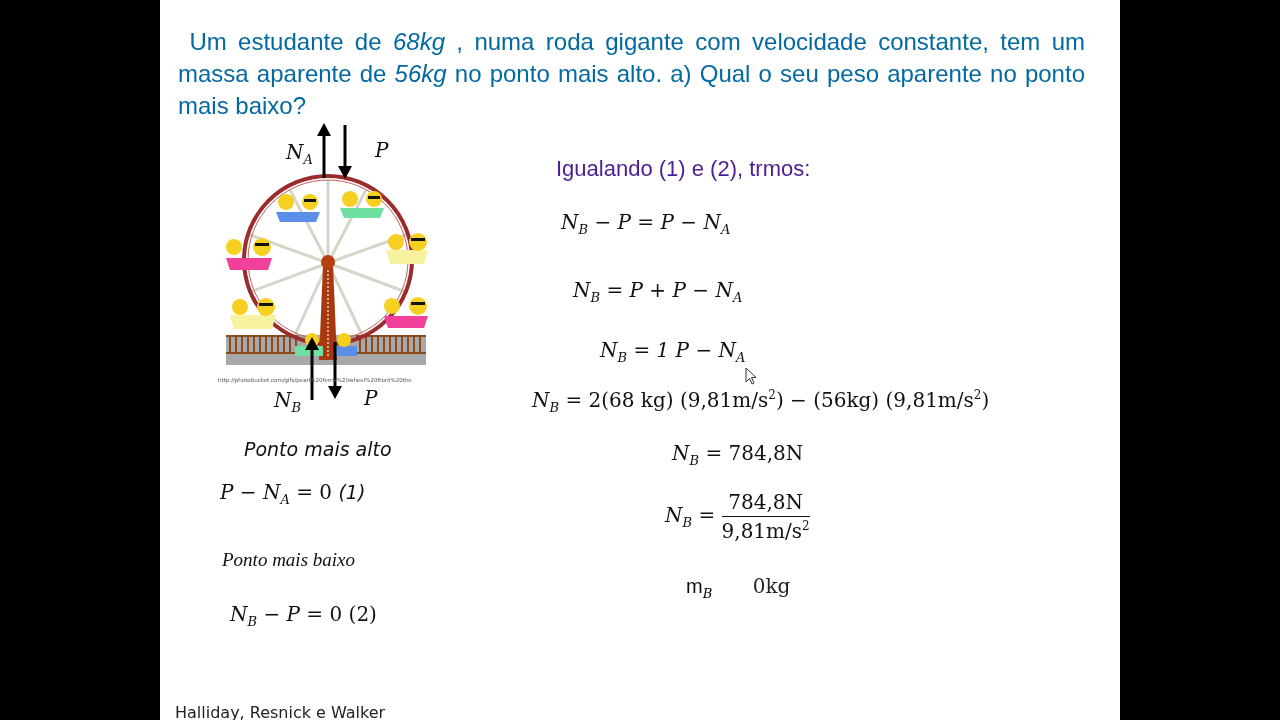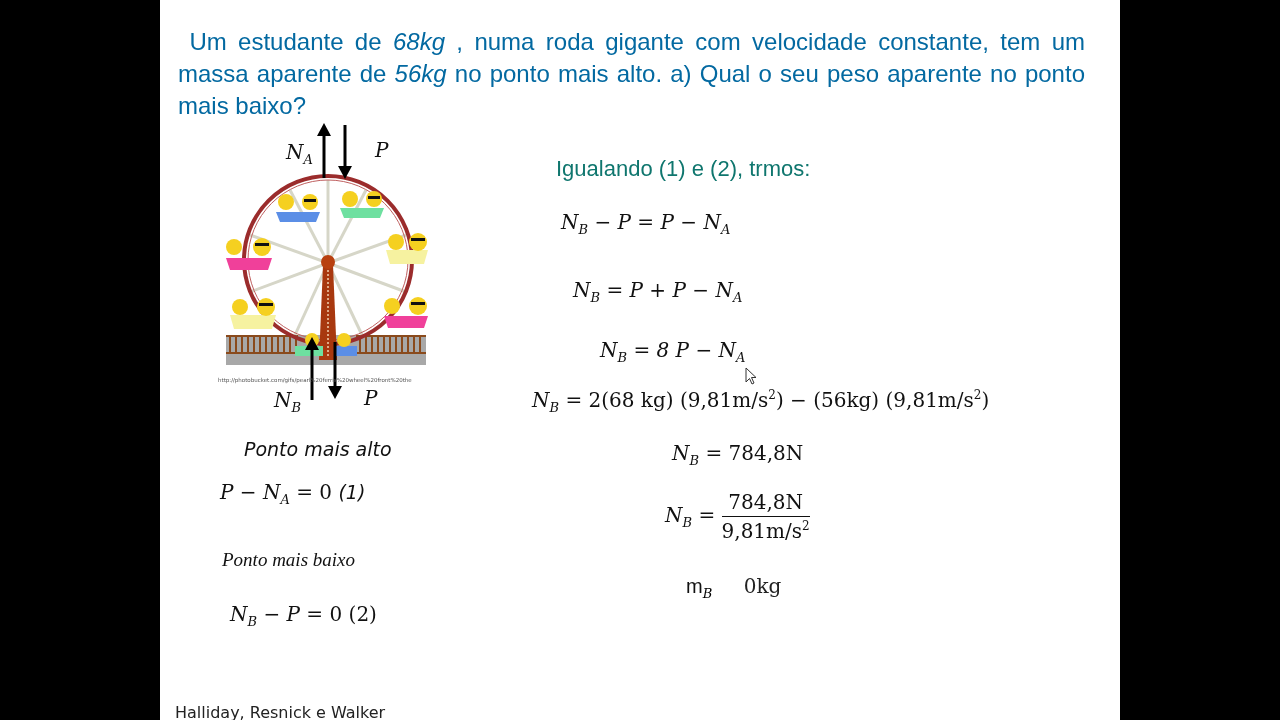--- a/index.html
+++ b/index.html
@@ -6,21 +6,21 @@
   body { width:1280px; height:720px; background:#000; position:relative; overflow:hidden; font-family:"Liberation Sans", sans-serif; }
   .slide { position:absolute; left:160px; top:0; width:960px; height:720px; background:#fff; }
   .abs { position:absolute; white-space:nowrap; }
   .problem { position:absolute; left:18px; top:26px; width:907px; font-size:24px; line-height:32px; color:#0369a1; text-align:justify; text-align-last:left; font-family:"Liberation Sans", sans-serif; }
   .problem i { font-style:italic; }
   .math { font-family:"DejaVu Serif", serif; font-size:20px; color:#111; }
   .mi { font-style:italic; }
   .sub { font-size:13px; font-style:italic; vertical-align:-5px; }
   .sup { font-size:12px; vertical-align:8px; }
   .label-it { font-family:"DejaVu Sans", sans-serif; font-style:italic; font-size:19px; color:#111; }
-  .sans20 { font-family:"Liberation Sans", sans-serif; font-size:22px; color:#0f766e; }
+  .sans20 { font-family:"Liberation Sans", sans-serif; font-size:22px; color:#4c1d95; }
   .frac { display:inline-block; vertical-align:middle; text-align:center; }
   .frac .num { display:block; padding:0 2px 2px; border-bottom:1.5px solid #111; }
   .frac .den { display:block; padding-top:2px; }
   .footer { position:absolute; left:15px; top:703px; font-size:16px; color:#222; font-family:"DejaVu Sans", sans-serif; }
   .credit { position:absolute; left:58px; top:377px; font-size:5.5px; color:#555; font-family:"DejaVu Sans", sans-serif; }
   .cursor { position:absolute; left:585px; top:367px; }
 </style>
 </head>
 <body>
 
@@ -152,38 +152,38 @@
 
   <div class="abs sans20" style="left:396px;top:156px;">Igualando (1) e (2), trmos:</div>
 
   <div class="abs math" style="left:401px;top:210px;">
     <span class="mi">N</span><span class="sub">B</span><span class="mi"> −  P  = P  − </span><span class="mi">N</span><span class="sub">A</span>
   </div>
   <div class="abs math" style="left:413px;top:278px;">
     <span class="mi">N</span><span class="sub">B</span><span class="mi"> = P + P  − </span><span class="mi">N</span><span class="sub">A</span>
   </div>
   <div class="abs math" style="left:440px;top:338px;">
-    <span class="mi">N</span><span class="sub">B</span><span class="mi"> = 8 P − </span><span class="mi">N</span><span class="sub">A</span>
+    <span class="mi">N</span><span class="sub">B</span><span class="mi"> = 1 P − </span><span class="mi">N</span><span class="sub">A</span>
   </div>
   <div class="abs math" style="left:372px;top:388px;">
     <span class="mi">N</span><span class="sub">B</span><span> = 2(68 kg) (9,81m/s</span><span class="sup">2</span><span>) − (56kg) (9,81m/s</span><span class="sup">2</span><span>)</span>
   </div>
   <div class="abs math" style="left:512px;top:441px;">
     <span class="mi">N</span><span class="sub">B</span><span> = 784,8N</span>
   </div>
   <div class="abs math" style="left:505px;top:490px;">
     <span class="mi">N</span><span class="sub">B</span><span> = </span>
     <span class="frac">
       <span class="num">784,8N</span>
       <span class="den"><span>9,81m/s</span><span class="sup">2</span></span>
     </span>
   </div>
   <div class="abs" style="left:526px;top:574px;">
     <span style="font-family:'Liberation Sans',sans-serif;font-size:20px;color:#111;">m</span><span class="sub" style="font-family:'DejaVu Serif',serif;">B</span>
-    <span class="math" style="margin-left:27px;color:#222;"><span>0kg</span></span>
+    <span class="math" style="margin-left:36px;color:#222;"><span>0kg</span></span>
   </div>
 
   <svg class="cursor" width="14" height="20" viewBox="0 0 14 20">
     <path d="M1,1 L1,15 L4.5,11.5 L7,17 L9,16 L6.5,10.5 L11,10.5 Z" fill="#fff" stroke="#333" stroke-width="1"></path>
   </svg>
 
   <div class="footer">Halliday, Resnick e Walker</div>
 </div>
 
 </body></html>

